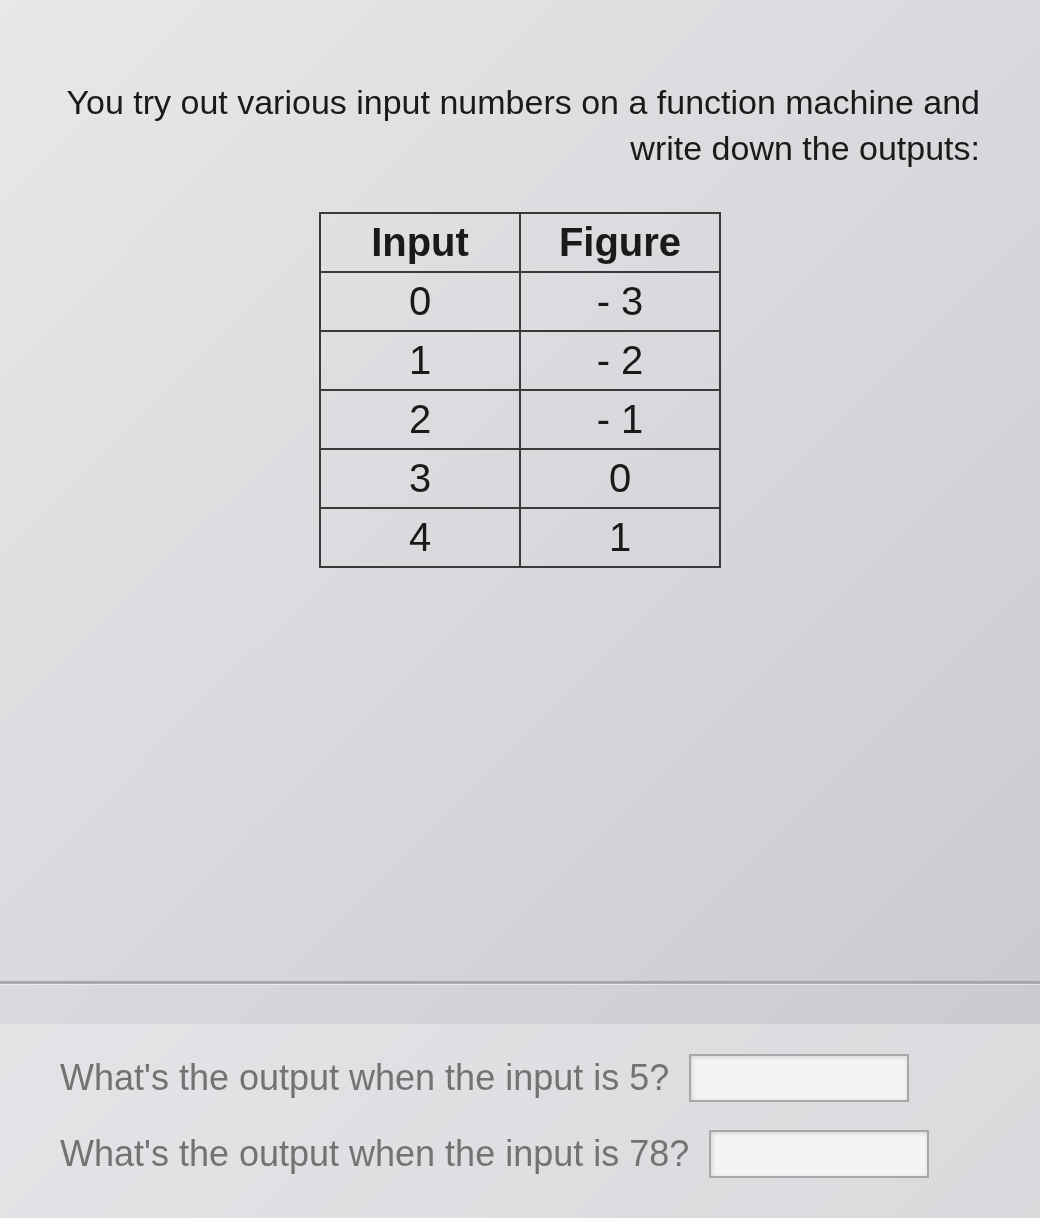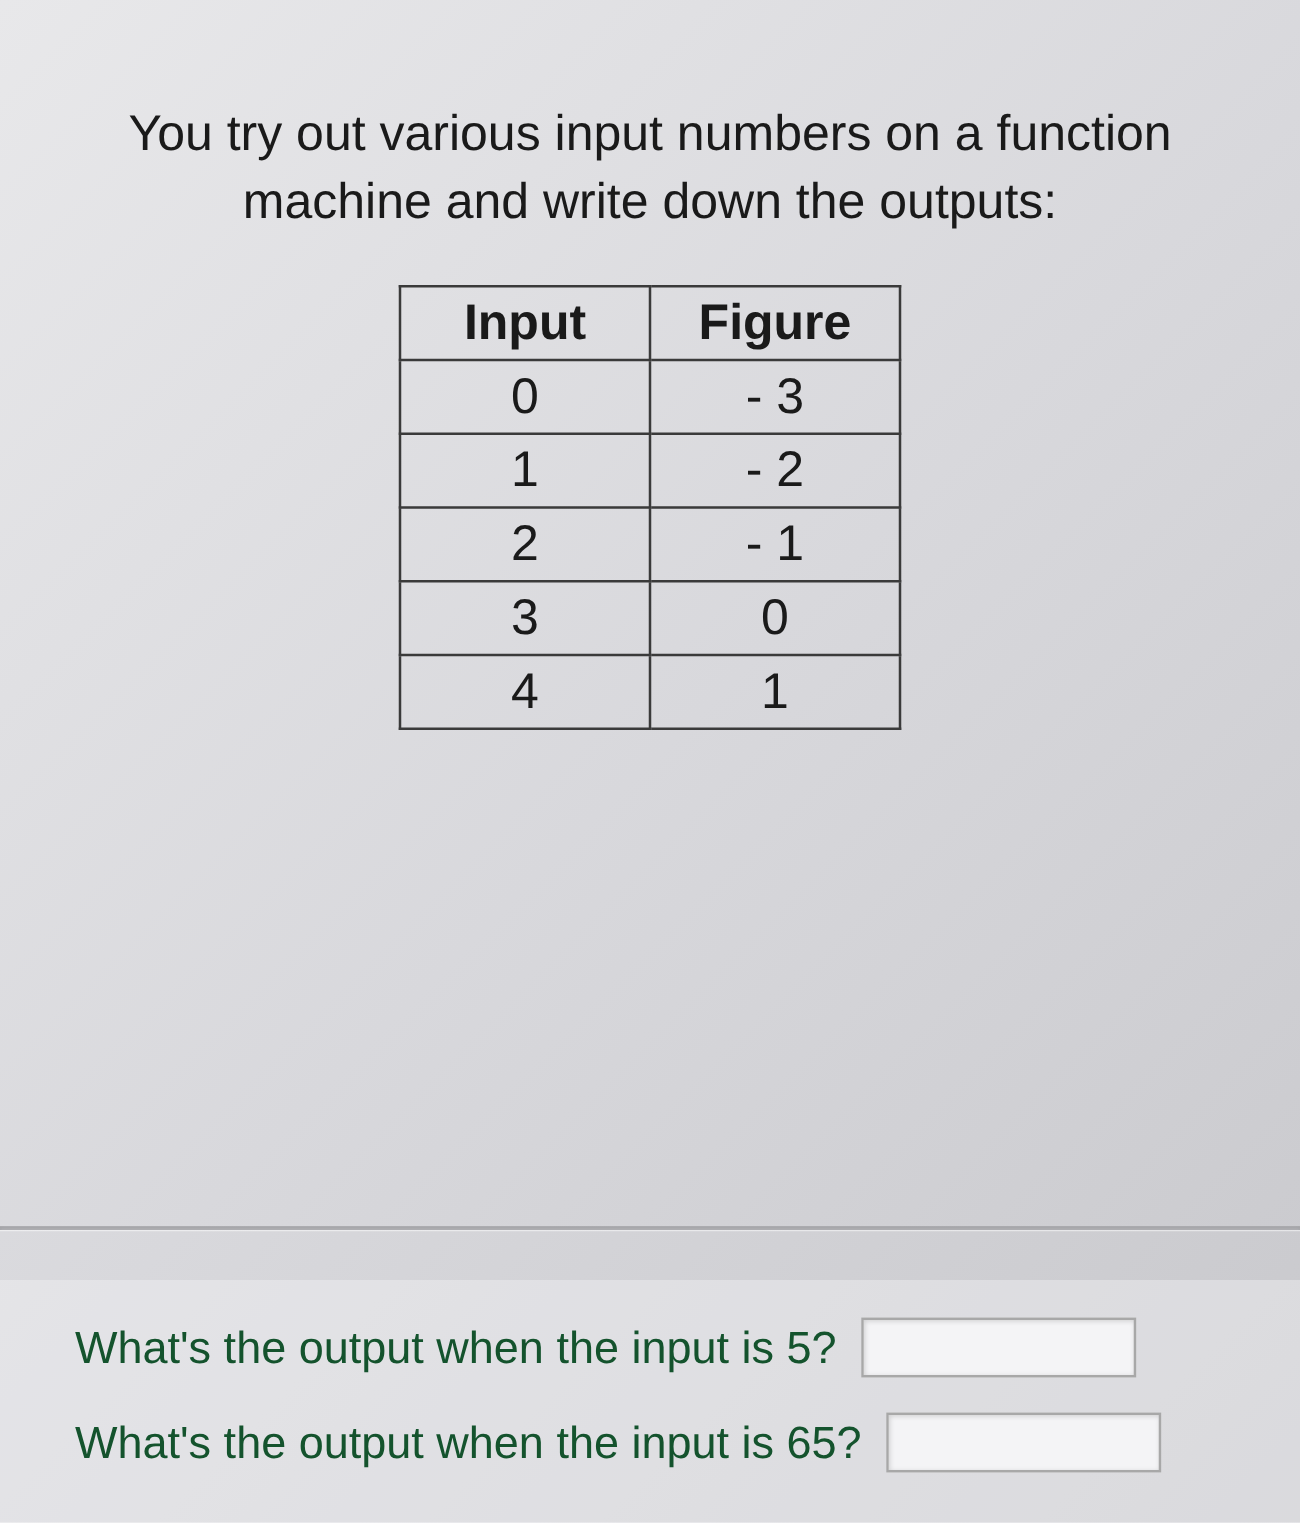--- a/index.html
+++ b/index.html
@@ -15,23 +15,23 @@
       color: #1a1a1a;
       overflow: hidden;
     }
     .page {
       padding: 80px 50px 0 50px;
       height: 100%;
       display: flex;
       flex-direction: column;
     }
     .intro {
-      font-size: 40px;
+      font-size: 34px;
       line-height: 1.35;
-      text-align: center;
+      text-align: right;
       margin-bottom: 40px;
       padding: 0 10px;
     }
     .table-wrap {
       display: flex;
       justify-content: center;
       margin-bottom: 60px;
     }
     table {
       border-collapse: collapse;
@@ -70,21 +70,21 @@
       display: flex;
       align-items: center;
       gap: 20px;
       margin-bottom: 28px;
     }
     .question-row:last-child {
       margin-bottom: 0;
     }
     .question-label {
       font-size: 36px;
-      color: #14532d;
+      color: #737373;
     }
     .answer-box {
       width: 220px;
       height: 48px;
       border: 2px solid #a8a8a8;
       background: #f4f4f6;
       font-size: 30px;
       padding: 4px 10px;
       box-shadow: inset 1px 1px 4px rgba(0,0,0,0.15);
     }
@@ -133,18 +133,18 @@
   <div class="spacer"></div>
 
   <div class="divider"></div>
 
   <div class="answers">
     <div class="question-row">
       <span class="question-label">What's the output when the input is 5?</span>
       <input class="answer-box" type="text" value="" style="">
     </div>
     <div class="question-row">
-      <span class="question-label">What's the output when the input is 65?</span>
+      <span class="question-label">What's the output when the input is 78?</span>
       <input class="answer-box" type="text" value="" style="">
     </div>
   </div>
 
 </div>
 
 </body></html>

